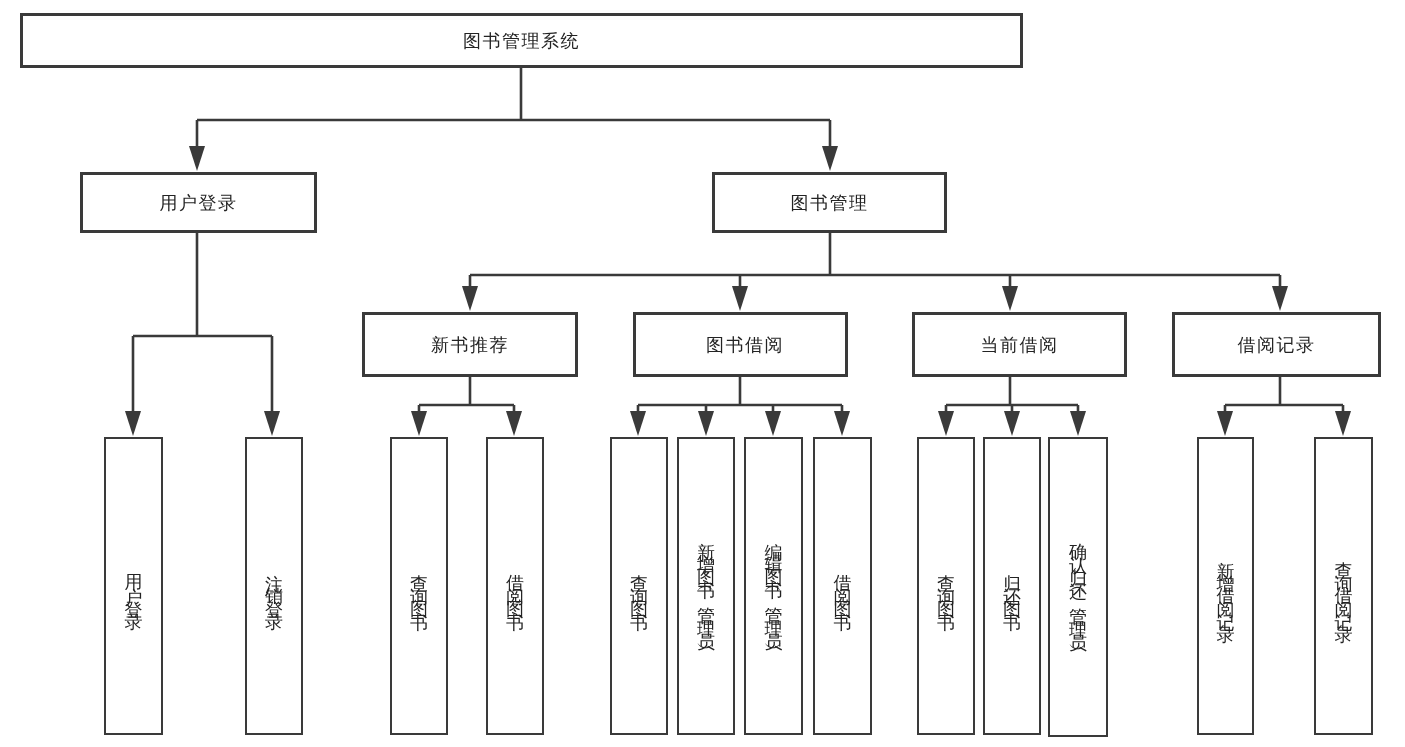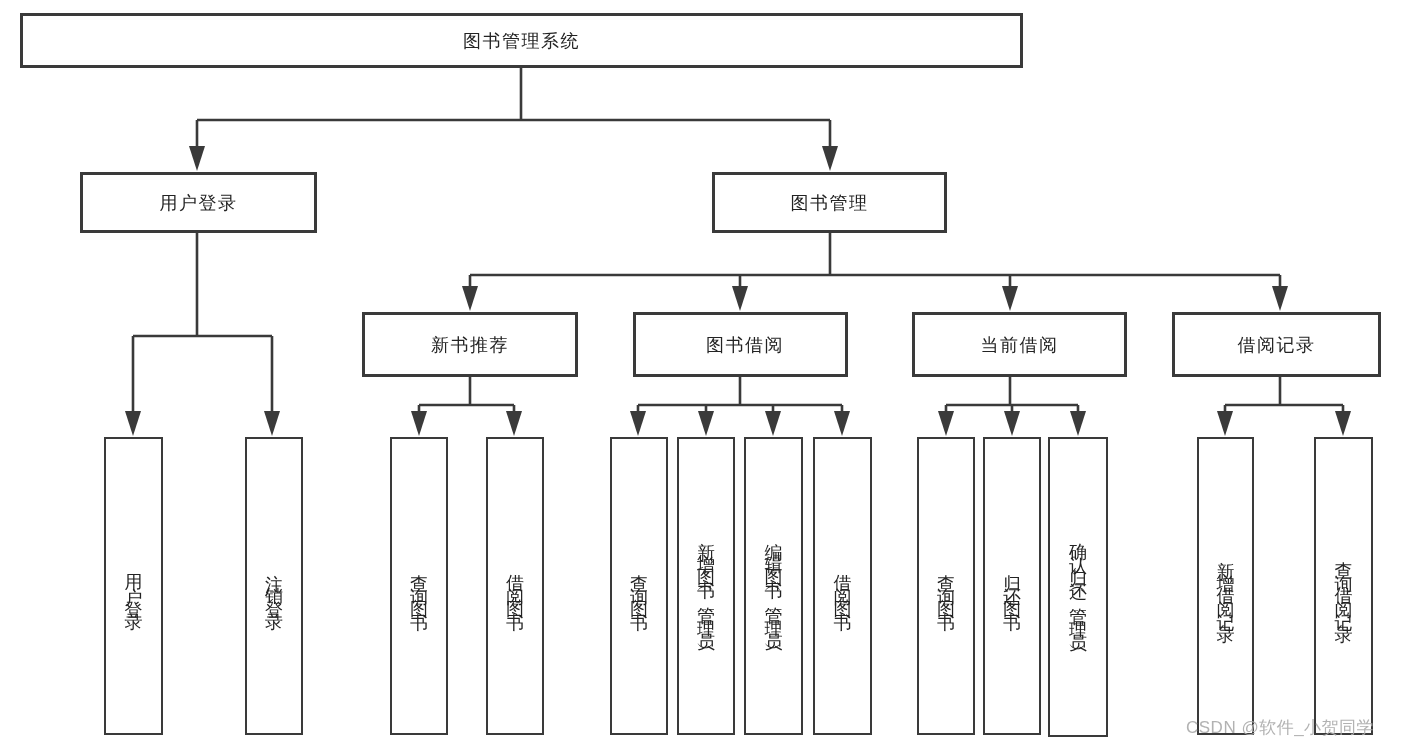--- a/index.html
+++ b/index.html
@@ -123,14 +123,13 @@
     <span>确认归还（管理员）</span>
   </div>
 
   <div class="node vnode" style="left:1197px;top:437px;width:57px;height:298px;">
     <span>新增借阅记录</span>
   </div>
   <div class="node vnode" style="left:1314px;top:437px;width:59px;height:298px;">
     <span>查询借阅记录</span>
   </div>
 
-  <div id="watermark">CSDN @软件_小贺同学</div>
 </div>
 
 </body></html>

